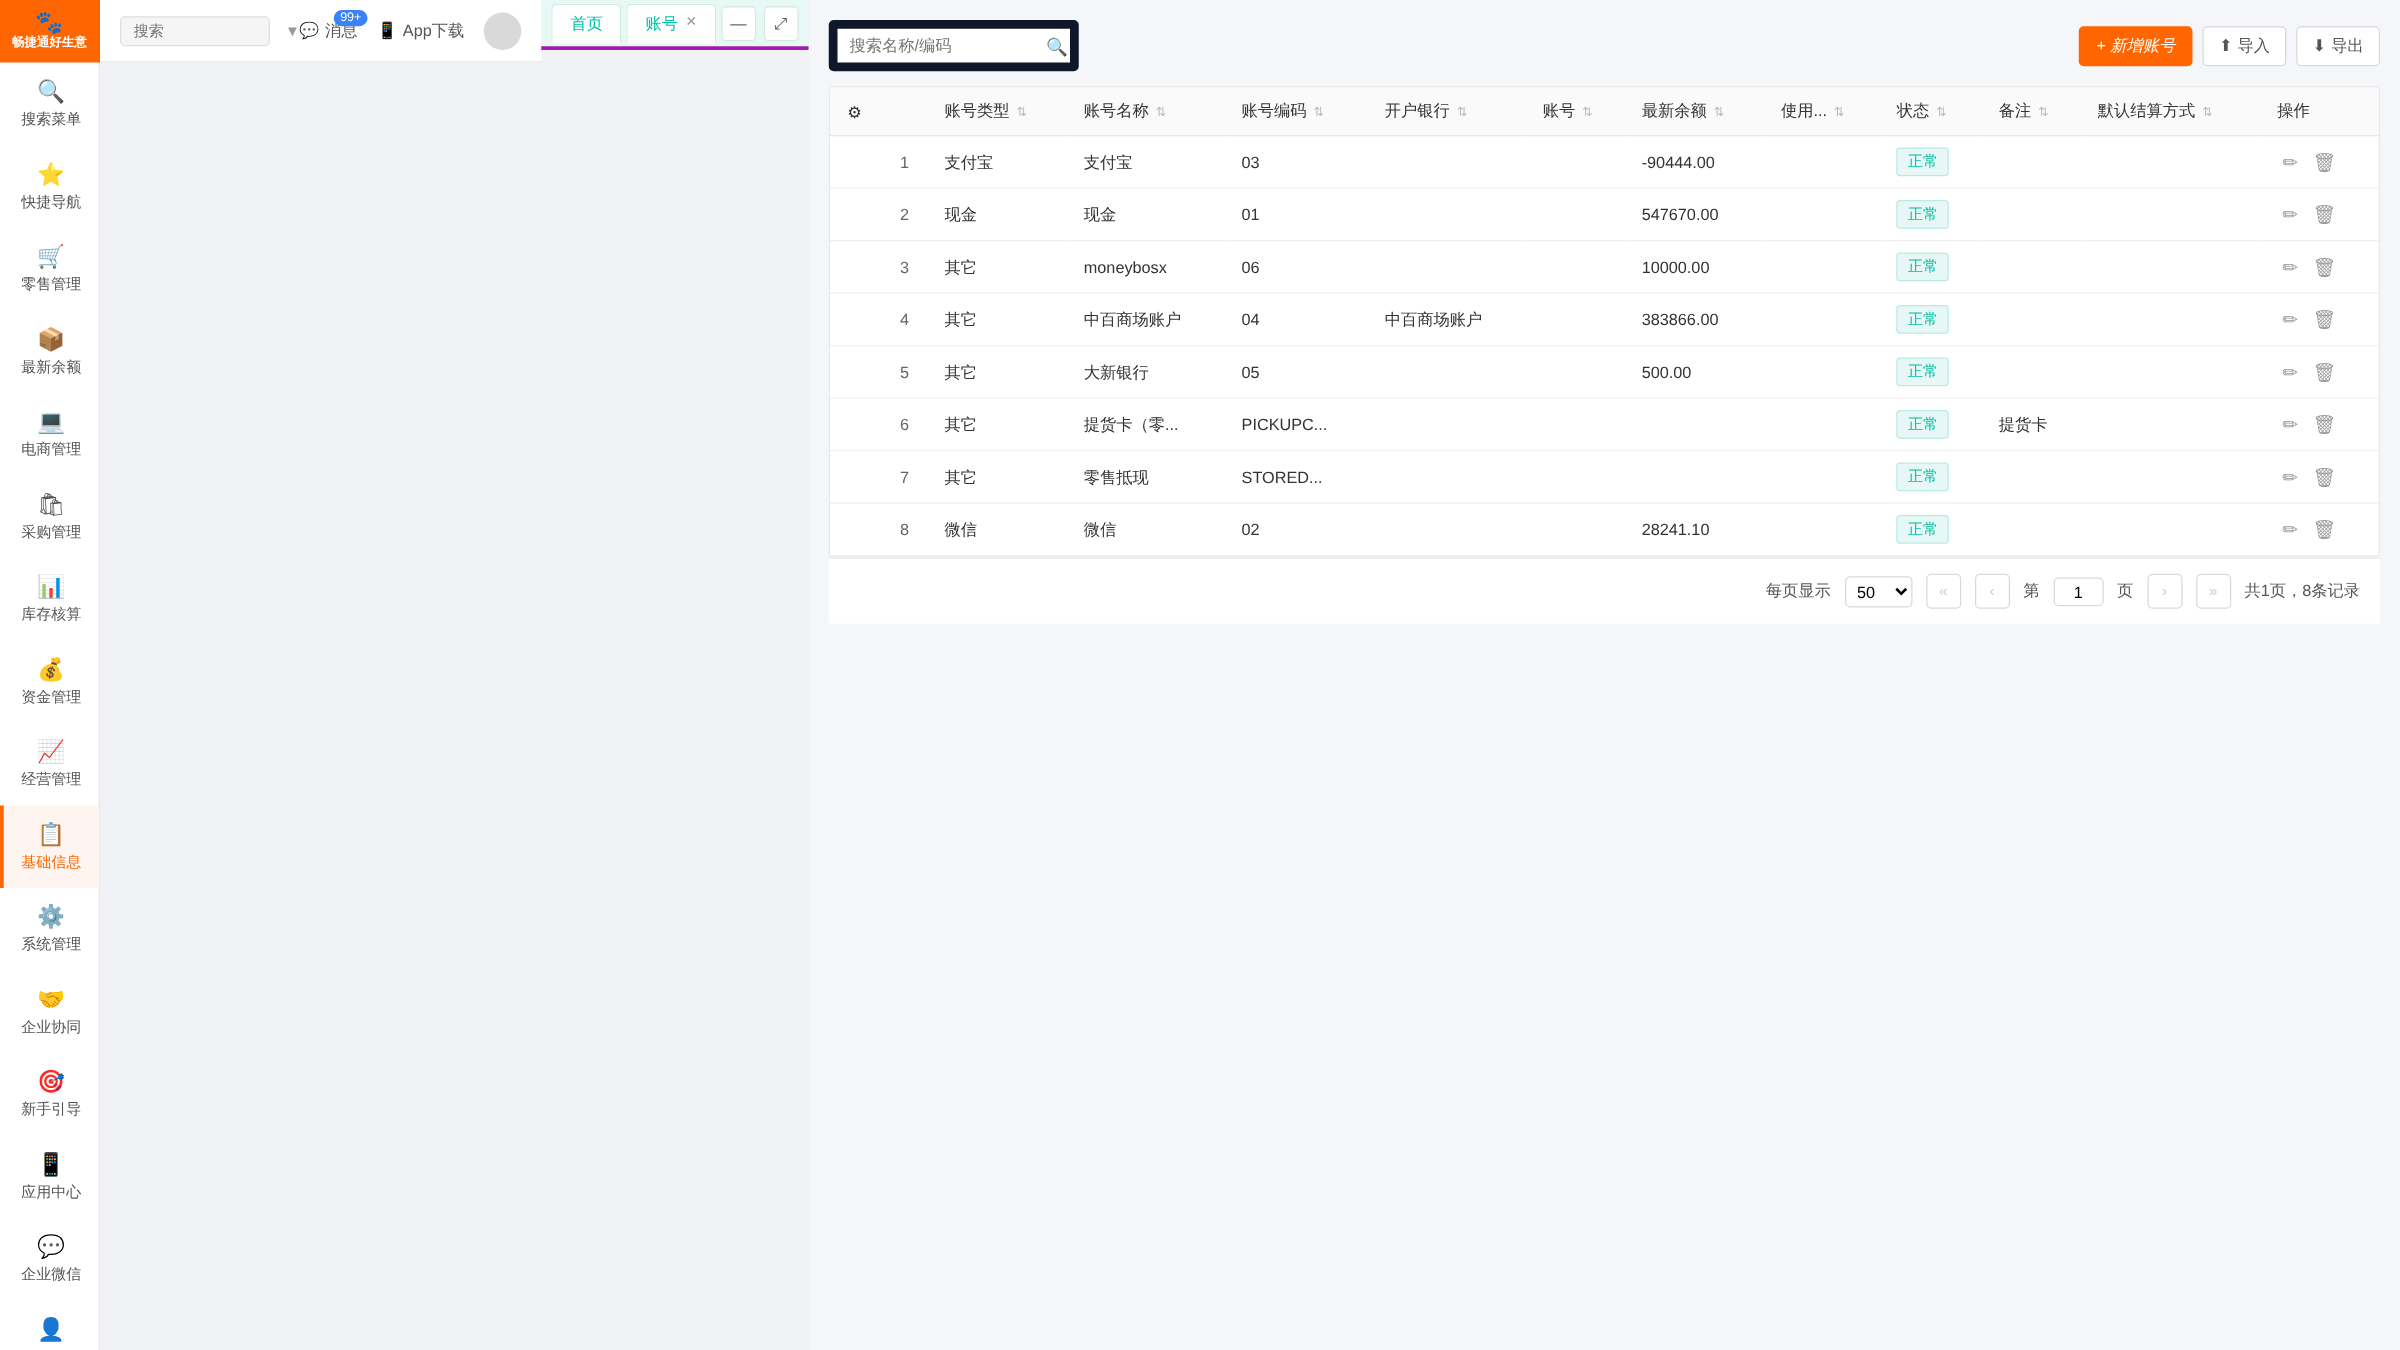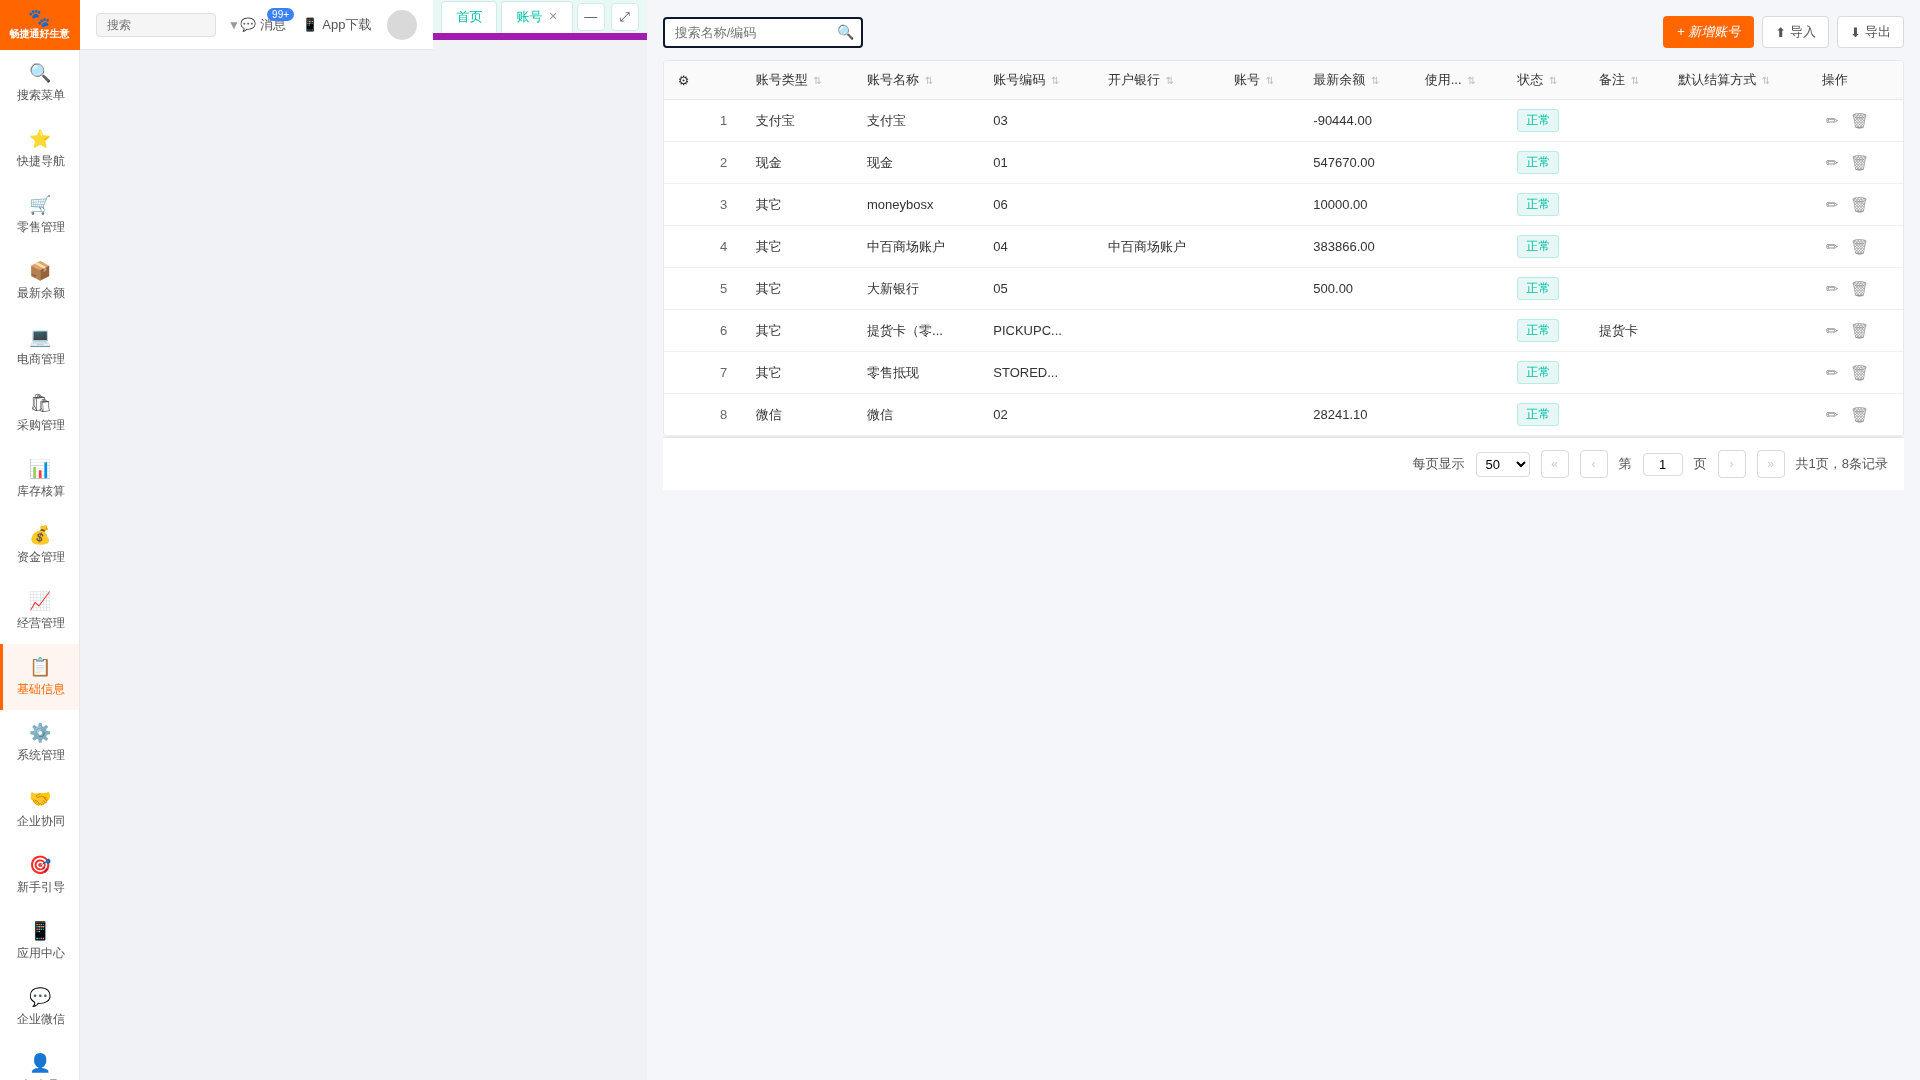--- a/index.html
+++ b/index.html
@@ -129,21 +129,21 @@
       cursor: pointer;
     }
 
     
     .tab-bar {
       height: 40px;
       background: #e8f8f5;
       display: flex;
       align-items: center;
       padding: 0 8px;
-      border-bottom: 7px solid #a21caf;
+      border-bottom: 3px solid #a21caf;
       flex-shrink: 0;
       gap: 4px;
     }
     .tab {
       height: 32px;
       padding: 0 14px;
       border-radius: 4px 4px 0 0;
       display: flex;
       align-items: center;
       gap: 6px;
@@ -201,21 +201,21 @@
       display: flex;
       align-items: center;
       gap: 8px;
     }
     .search-input-wrap {
       position: relative;
       display: flex;
       align-items: center;
     }
     .search-input {
-      border: 2px solid #0f172a;
+      border: 7px solid #0f172a;
       border-radius: 4px;
       padding: 6px 30px 6px 10px;
       font-size: 13px;
       width: 200px;
       outline: none;
       background: #fff;
     }
     .search-icon-btn {
       position: absolute;
       right: 8px;

